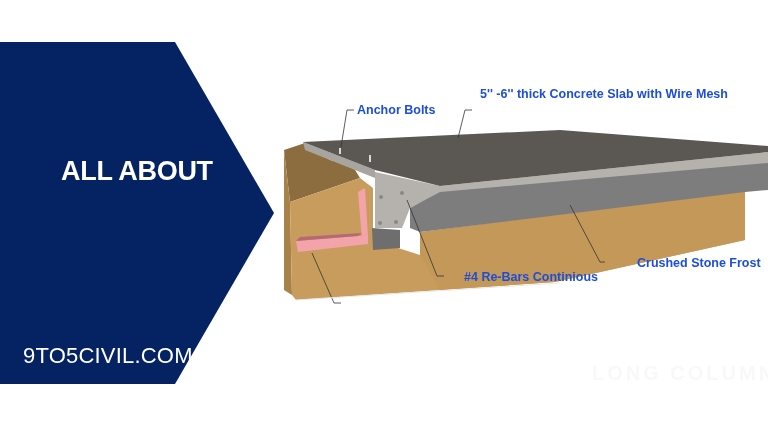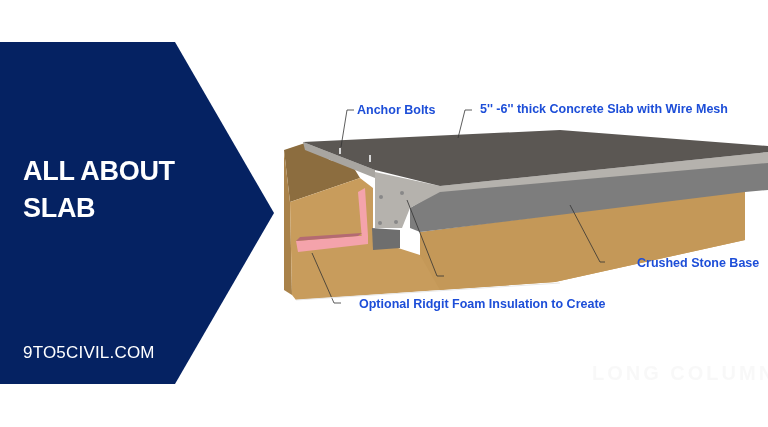--- a/index.html
+++ b/index.html
@@ -10,24 +10,24 @@
   .banner {
     position: absolute; left: 0; top: 0; width: 768px; height: 427px;
   }
   .banner svg { position: absolute; left: 0; top: 0; }
   .title {
     position: absolute; left: 23px; top: 153px; color: #ffffff;
     font-family: "Liberation Sans", sans-serif; font-weight: bold;
     font-size: 27px; line-height: 37px; letter-spacing: -0.3px;
     white-space: nowrap;
   }
-  .title span { display: block; }
+  .title span { display: block; margin-left: 38px; }
   .site {
     position: absolute; left: 23px; top: 343px; color: #ffffff;
-    font-family: "Liberation Sans", sans-serif; font-size: 17px;
+    font-family: "Liberation Sans", sans-serif; font-size: 22px;
     letter-spacing: 0.2px; white-space: nowrap;
   }
   .label {
     position: absolute; color: #1d4ed8; font-weight: bold;
     font-family: "Liberation Sans", sans-serif; font-size: 12.5px;
     line-height: 15px; white-space: nowrap;
   }
   .watermark {
     position: absolute; left: 592px; top: 362px; color: rgba(200,200,200,0.12);
     font-weight: bold; font-size: 20px; letter-spacing: 3px; white-space: nowrap;
@@ -76,23 +76,22 @@
       <polyline points="605,262 600,262 570,205"></polyline>
       <polyline points="444,276 437,276 407,200"></polyline>
       <polyline points="341,303 334,303 312,253"></polyline>
     </g>
 
     <line x1="296" y1="300" x2="560" y2="283" stroke="#e8e8e8" stroke-width="1"></line>
   </svg>
 
   <div class="title">
     <span>ALL ABOUT</span>
-    <span>SLAB</span>
   </div>
   <div class="site">9TO5CIVIL.COM</div>
 
   <div class="label" style="left:357px; top:103px;">Anchor Bolts</div>
-  <div class="label" style="left:480px; top:102px;">5'' -6'' thick Concrete Slab with Wire Mesh</div>
-  <div class="label" style="left:637px; top:256px;">Crushed Stone Base</div>
-  <div class="label" style="left:359px; top:297px;">Optional Ridgit Foam Insulation to Create</div>
+  <div class="label" style="left:480px; top:87px;">5'' -6'' thick Concrete Slab with Wire Mesh</div>
+  <div class="label" style="left:637px; top:256px;">Crushed Stone Frost</div>
+  <div class="label" style="left:464px; top:270px;">#4 Re-Bars Continious</div>
 
   <div class="watermark">LONG COLUMN</div>
 </div>
 
 </body></html>

